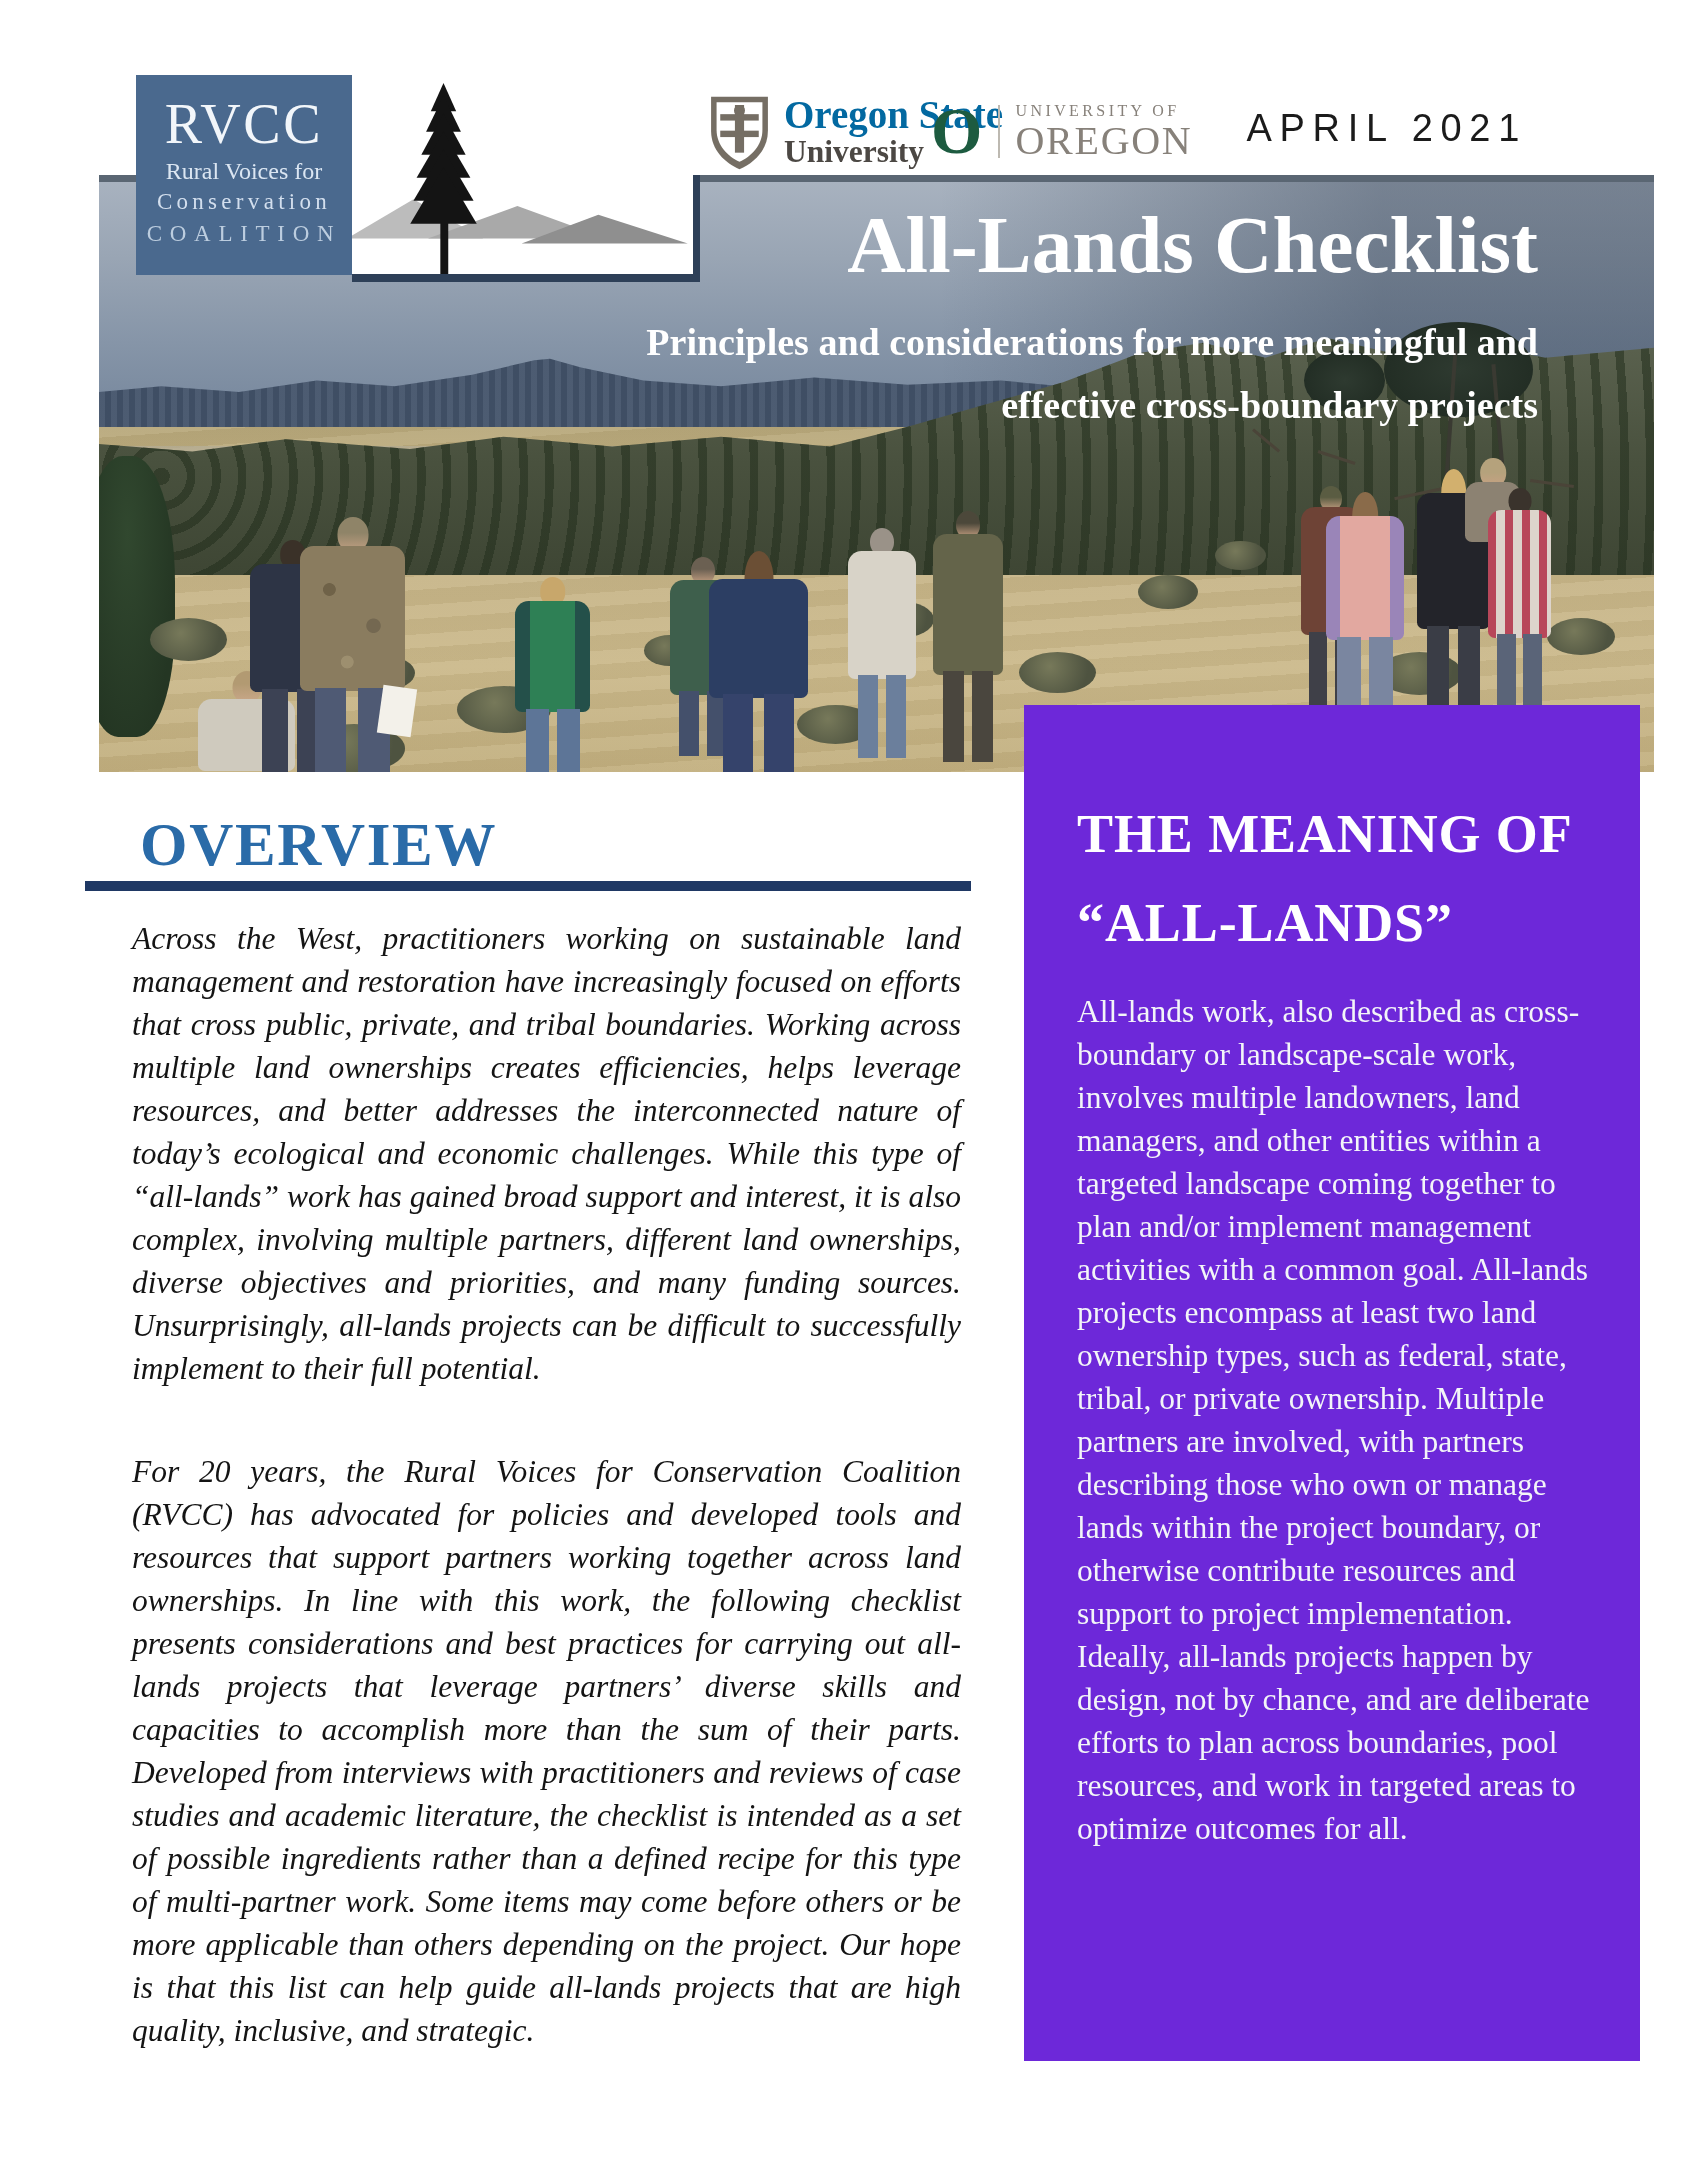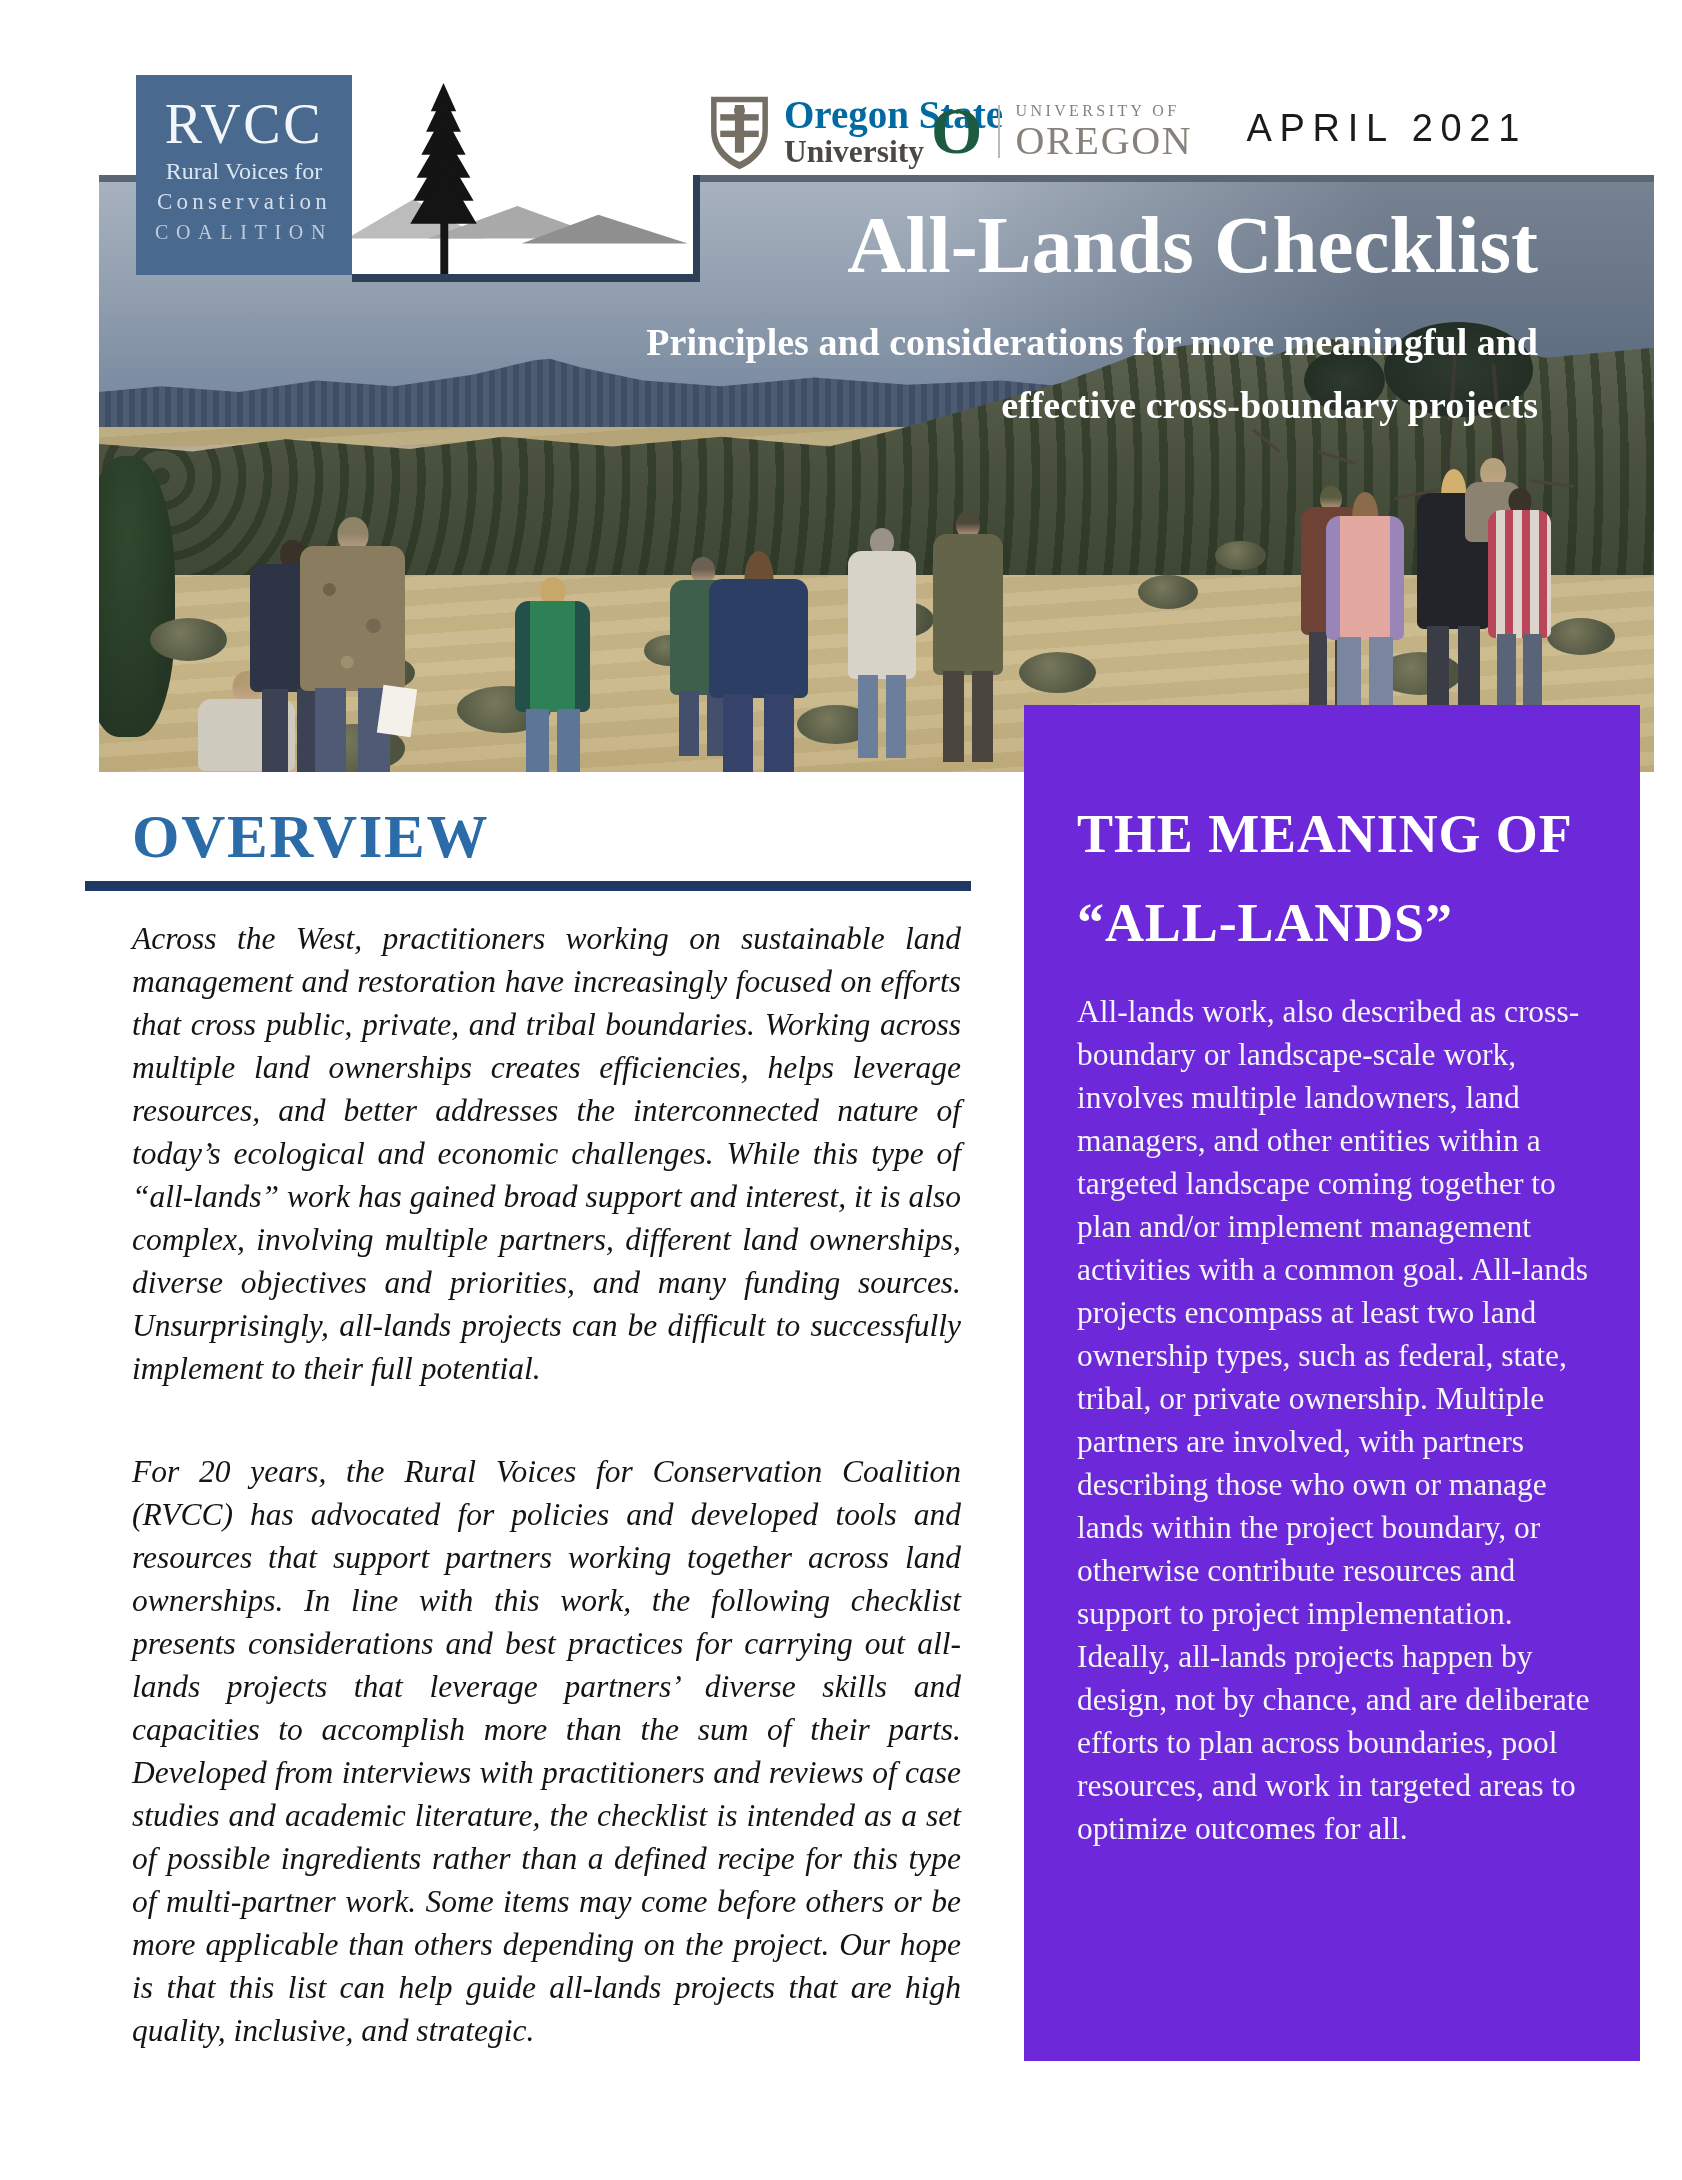--- a/index.html
+++ b/index.html
@@ -5,21 +5,21 @@
   html,body{margin:0;padding:0;background:#e8e8e8;}
   .page{position:relative;width:1682px;height:2181px;background:#ffffff;overflow:hidden;
         font-family:"Liberation Serif",serif;}
 
   
   .rvcc-box{position:absolute;left:136px;top:75px;width:216px;height:200px;background:#4a698e;
             z-index:30;text-align:center;color:#fff;}
   .rvcc-acronym{font-size:56px;letter-spacing:2.6px;margin-top:17px;color:#f2f6fa;}
   .rvcc-l1{font-size:24px;color:#dbe6f2;margin-top:1.7px;}
   .rvcc-l2{font-size:23px;letter-spacing:4.3px;color:#d3dfee;margin-top:4.3px;}
-  .rvcc-l3{font-size:20px;letter-spacing:7.7px;color:#bccddf;margin-top:6px;}
+  .rvcc-l3{font-size:23px;letter-spacing:7.7px;color:#bccddf;margin-top:6px;}
 
   .ewp-box{position:absolute;left:352px;top:51px;width:348px;height:224px;background:#ffffff;z-index:29;}
   .ewp-tree{position:absolute;left:44px;top:32px;width:95px;height:192px;}
   .ewp-mounts{position:absolute;left:-5.1px;top:121px;width:351px;height:81px;}
   .ewp-text{position:absolute;left:106px;top:65px;font-family:"Liberation Sans",sans-serif;color:#1f1f1f;z-index:2;}
   .ewp-line{font-size:25px;line-height:36px;white-space:nowrap;}
   .ewp-init{font-size:32px;font-weight:700;}
   .navy-under{position:absolute;left:352px;top:274px;width:348px;height:7.7px;background:#2e4058;z-index:31;}
   .navy-right{position:absolute;left:693px;top:175px;width:6.8px;height:107px;background:#2e4058;z-index:31;}
 
@@ -285,21 +285,21 @@
         <div class="lg"></div>
       </div>
 
     <div class="hero-title">All-Lands Checklist</div>
     <div class="hero-sub">
       <div>Principles and considerations for more meaningful and</div>
       <div>effective cross-boundary projects</div>
     </div>
   </div>
 
-  <h2 class="overview-heading" style="margin:0;position:absolute;">OVERVIEW</h2>
+  <h2 class="overview-heading" style="margin:8px;position:absolute;">OVERVIEW</h2>
   <div class="overview-rule"></div>
   <p class="ov-para ov-p1">Across the West, practitioners working on sustainable land management and restoration have increasingly focused on efforts that cross public, private, and tribal boundaries. Working across multiple land ownerships creates efficiencies, helps leverage resources, and better addresses the interconnected nature of today’s ecological and economic challenges. While this type of “all-lands” work has gained broad support and interest, it is also complex, involving multiple partners, different land ownerships, diverse objectives and priorities, and many funding sources. Unsurprisingly, all-lands projects can be difficult to successfully implement to their full potential.</p>
   <p class="ov-para ov-p2">For 20 years, the Rural Voices for Conservation Coalition (RVCC) has advocated for policies and developed tools and resources that support partners working together across land ownerships. In line with this work, the following checklist presents considerations and best practices for carrying out all-lands projects that leverage partners’ diverse skills and capacities to accomplish more than the sum of their parts. Developed from interviews with practitioners and reviews of case studies and academic literature, the checklist is intended as a set of possible ingredients rather than a defined recipe for this type of multi-partner work. Some items may come before others or be more applicable than others depending on the project. Our hope is that this list can help guide all-lands projects that are high quality, inclusive, and strategic.</p>
 
   <aside class="sidebar">
     <h2 class="sidebar-heading"><span>THE MEANING OF</span><br>
       <span>“ALL-LANDS”</span></h2>
     <p class="sidebar-body">All-lands work, also described as cross-boundary or landscape-scale work, involves multiple landowners, land managers, and other entities within a targeted landscape coming together to plan and/or implement management activities with a common goal. All-lands projects encompass at least two land ownership types, such as federal, state, tribal, or private ownership. Multiple partners are involved, with partners describing those who own or manage lands within the project boundary, or otherwise contribute resources and support to project implementation. Ideally, all-lands projects happen by design, not by chance, and are deliberate efforts to plan across boundaries, pool resources, and work in targeted areas to optimize outcomes for all.</p>
   </aside>
 

